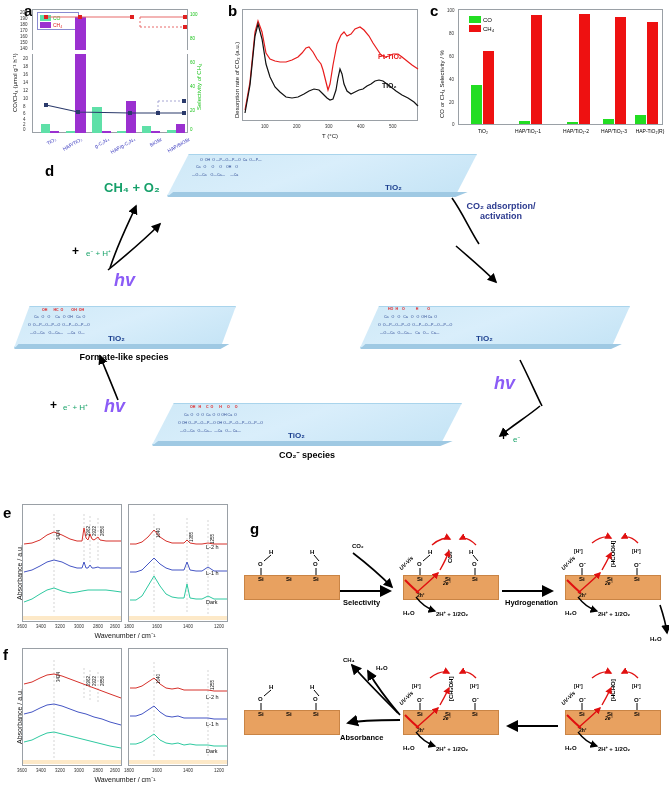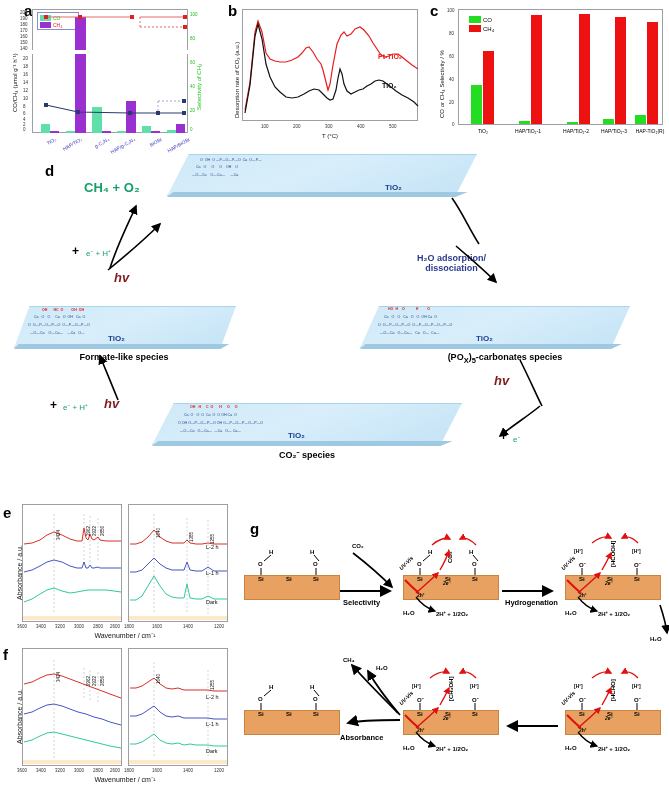--- a/index.html
+++ b/index.html
@@ -26,24 +26,24 @@
   .legsw { width:11px; height:6px; display:inline-block; }
   .legtx { font-size:5px; }
   .curvelab { position:absolute; font-size:7px; font-weight:bold; white-space:nowrap; }
   .slabtop {
     position:absolute; background:linear-gradient(160deg,#cfe9f7 0%,#d9eefb 45%,#c3e3f5 100%);
     border:1px solid #a9d4ec;
   }
   .slabtitle { position:absolute; font-size:8px; font-weight:bold; color:#1b3f8f; }
   .speclab { position:absolute; font-size:9px; font-weight:bold; color:#000; white-space:nowrap; text-align:center; }
   .steplab { position:absolute; font-size:9px; font-weight:bold; color:#2b3a8f; text-align:center; line-height:1.15; }
-  .hv { position:absolute; font-size:13px; font-weight:bold; font-style:italic; color:#7f1d1d; }
+  .hv { position:absolute; font-size:18px; font-weight:bold; font-style:italic; color:#8b5cf6; }
   .ehp { position:absolute; font-size:8px; color:#1aa36a; white-space:nowrap; }
   .plus { position:absolute; font-size:12px; font-weight:bold; color:#000; }
-  .ch4o2 { position:absolute; font-size:13px; font-weight:bold; color:#16a06a; white-space:nowrap; }
+  .ch4o2 { position:absolute; font-size:13px; font-weight:bold; color:#16a06a; white-space:nowrap;margin-left:20px; }
   .mol { position:absolute; font-size:3.6px; color:#24408e; white-space:nowrap; }
   .molr { position:absolute; font-size:3.6px; color:#e02020; white-space:nowrap; font-weight:bold; }
   .peaklab { position:absolute; font-size:4.5px; color:#111; white-space:nowrap;
              transform-origin:0 0; transform:rotate(-90deg); }
   .tracelab { position:absolute; font-size:5.5px; color:#111; white-space:nowrap; }
   
   .gslab { position:absolute; background:#e8a160; border:1px solid #c98445; }
   .gtxt { position:absolute; font-size:6px; font-weight:bold; color:#000; white-space:nowrap; }
   .gtxts { position:absolute; font-size:5px; font-weight:bold; color:#000; white-space:nowrap; }
   .gvert { position:absolute; font-size:6px; font-weight:bold; color:#000; white-space:nowrap;
@@ -244,21 +244,21 @@
     <div style="position:absolute;left:167px;top:44px;width:310px;height:5px;background:#9fc9e3;
          clip-path:polygon(2% 0,97% 0,93% 100%,0 100%);"></div>
     <div class="slabtitle" style="left:385px;top:35px;">TiO₂</div>
     <div class="mol" style="left:200px;top:10px;">O&nbsp;&nbsp;OH&nbsp;&nbsp;O&nbsp;—P—O—P—O&nbsp;&nbsp;Ca&nbsp;&nbsp;O—P—</div>
     <div class="mol" style="left:196px;top:17px;">Ca&nbsp;&nbsp;&nbsp;O&nbsp;&nbsp;&nbsp;&nbsp;&nbsp;O&nbsp;&nbsp;&nbsp;&nbsp;&nbsp;O&nbsp;&nbsp;&nbsp;&nbsp;OH&nbsp;&nbsp;&nbsp;&nbsp;O</div>
     <div class="mol" style="left:192px;top:25px;">—O—Ca&nbsp;&nbsp;&nbsp;&nbsp;O—Ca—&nbsp;&nbsp;&nbsp;&nbsp;&nbsp;—Ca</div>
   </div>
 
   <div class="ch4o2" style="left:84px;top:32px;">CH₄ + O₂</div>
 
-  <div class="steplab" style="left:394px;top:105px;width:115px;">H₂O adsorption/ dissociation</div>
+  <div class="steplab" style="left:446px;top:53px;width:110px;">CO₂ adsorption/ activation</div>
 
   <svg style="left:0;top:0;" width="669" height="352">
     <defs>
       <marker id="ah" markerWidth="7" markerHeight="7" refX="5" refY="3" orient="auto">
         <path d="M0,0 L6,3 L0,6 z" fill="#000"></path>
       </marker>
     </defs>
     <path d="M110,120 C118,95 130,72 136,58" fill="none" stroke="#000" stroke-width="1.6" marker-end="url(#ah)"></path>
     <path d="M108,122 C130,104 146,90 160,76" fill="none" stroke="#000" stroke-width="1.6" marker-end="url(#ah)"></path>
     <path d="M452,50 C462,64 470,82 479,96" fill="none" stroke="#000" stroke-width="1.6"></path>
@@ -297,21 +297,20 @@
     <div class="slabtop" style="left:360px;top:158px;width:270px;height:42px;
          clip-path:polygon(7% 0,100% 0,93% 100%,0 100%);"></div>
     <div style="position:absolute;left:360px;top:196px;width:270px;height:5px;background:#9fc9e3;
          clip-path:polygon(2% 0,97% 0,93% 100%,0 100%);"></div>
     <div class="slabtitle" style="left:476px;top:186px;">TiO₂</div>
     <div class="molr" style="left:388px;top:159px;">HO&nbsp;&nbsp;H&nbsp;&nbsp;&nbsp;&nbsp;O&nbsp;&nbsp;&nbsp;&nbsp;&nbsp;&nbsp;&nbsp;&nbsp;&nbsp;&nbsp;&nbsp;H&nbsp;&nbsp;&nbsp;&nbsp;&nbsp;&nbsp;&nbsp;&nbsp;&nbsp;O</div>
     <div class="mol" style="left:384px;top:167px;">Ca&nbsp;&nbsp;&nbsp;O&nbsp;&nbsp;&nbsp;O&nbsp;&nbsp;&nbsp;Ca&nbsp;&nbsp;&nbsp;O&nbsp;&nbsp;&nbsp;O&nbsp;&nbsp;OH&nbsp;Ca&nbsp;&nbsp;O</div>
     <div class="mol" style="left:378px;top:175px;">O&nbsp;&nbsp;O—P—O—P—O&nbsp;&nbsp;O—P—O—P—O—P—O</div>
     <div class="mol" style="left:380px;top:183px;">—O—Ca&nbsp;&nbsp;&nbsp;O—Ca—&nbsp;&nbsp;&nbsp;Ca&nbsp;&nbsp;&nbsp;O—&nbsp;&nbsp;Ca—</div>
   </div>
-  <div class="speclab" style="left:400px;top:204px;width:210px;">(PO<sub>X</sub>)<sub>5</sub>-carbonates species</div>
 
   <div>
     <div class="slabtop" style="left:152px;top:255px;width:310px;height:42px;
          clip-path:polygon(7% 0,100% 0,93% 100%,0 100%);"></div>
     <div style="position:absolute;left:152px;top:293px;width:310px;height:5px;background:#9fc9e3;
          clip-path:polygon(2% 0,97% 0,93% 100%,0 100%);"></div>
     <div class="slabtitle" style="left:288px;top:283px;">TiO₂</div>
     <div class="molr" style="left:190px;top:257px;">OH&nbsp;&nbsp;&nbsp;H&nbsp;&nbsp;&nbsp;&nbsp;&nbsp;C&nbsp;&nbsp;O&nbsp;&nbsp;&nbsp;&nbsp;&nbsp;&nbsp;H&nbsp;&nbsp;&nbsp;&nbsp;&nbsp;O&nbsp;&nbsp;&nbsp;&nbsp;&nbsp;O</div>
     <div class="mol" style="left:184px;top:265px;">Ca&nbsp;&nbsp;O&nbsp;&nbsp;&nbsp;O&nbsp;&nbsp;O&nbsp;&nbsp;Ca&nbsp;&nbsp;O&nbsp;&nbsp;O&nbsp;OH&nbsp;Ca&nbsp;&nbsp;O</div>
     <div class="mol" style="left:178px;top:273px;">O&nbsp;OH&nbsp;O—P—O—P—O&nbsp;OH&nbsp;O—P—O—P—O—P—O</div>

